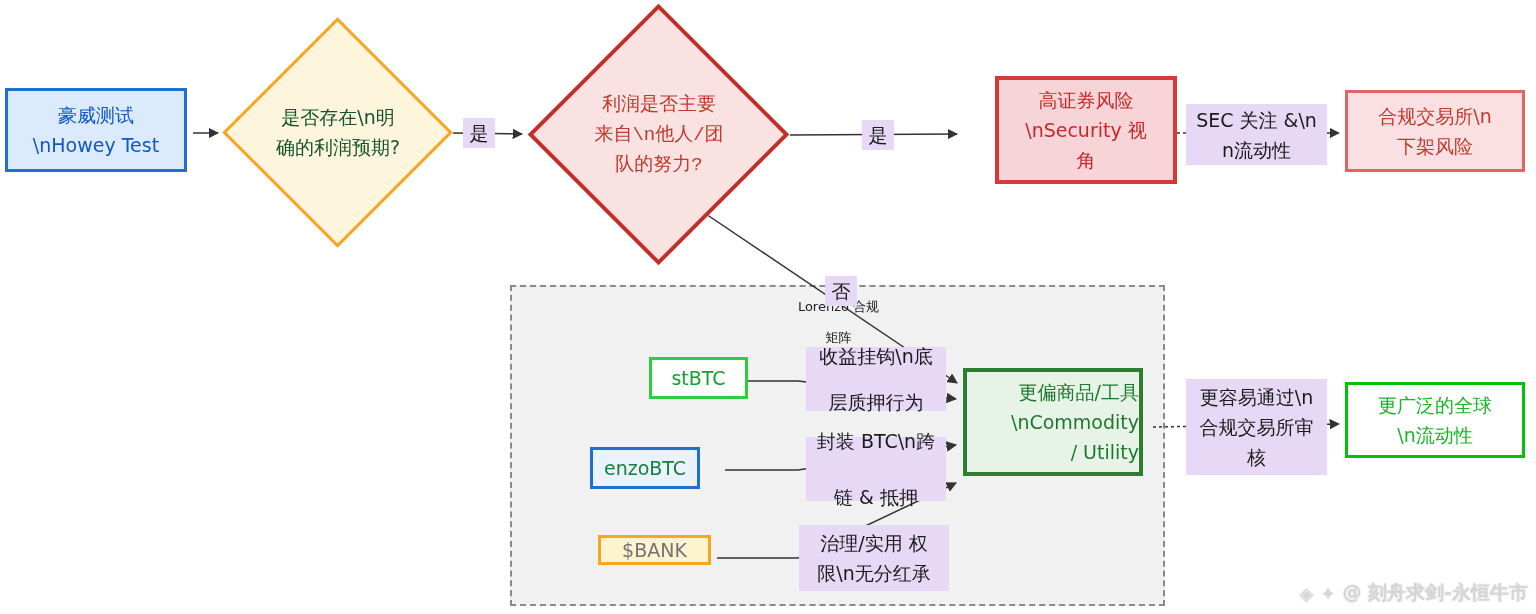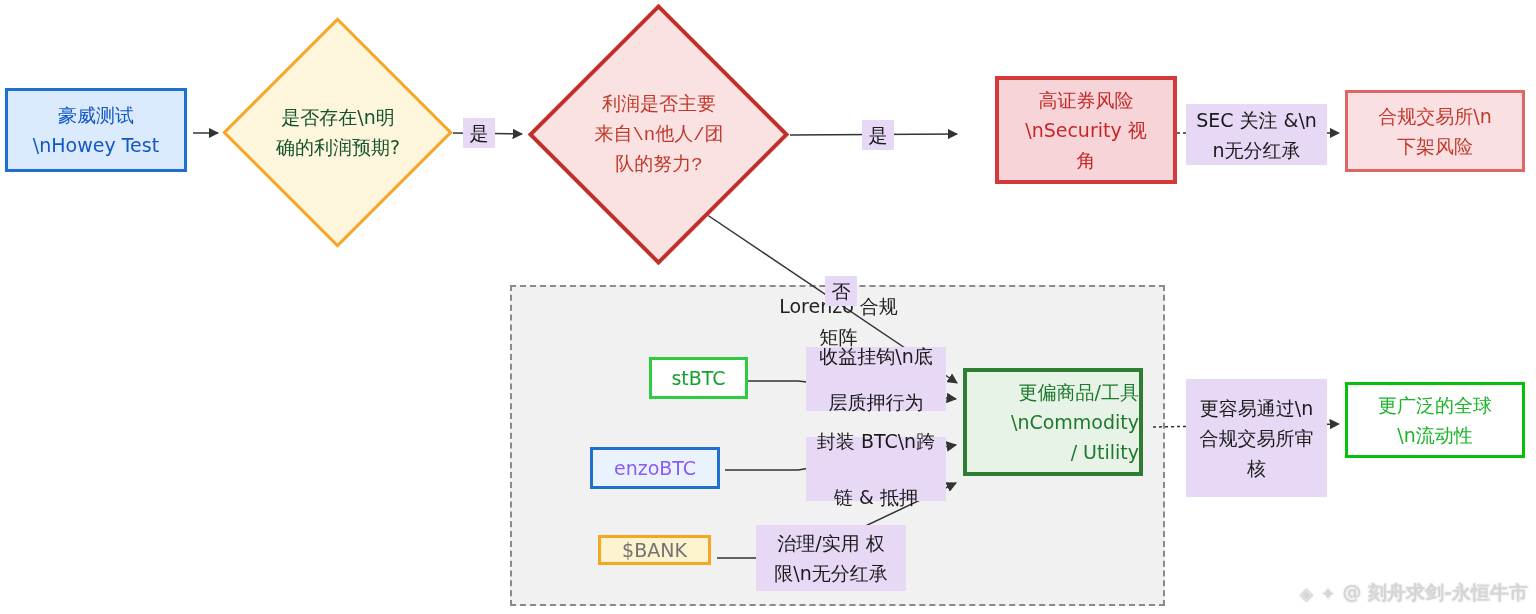--- a/index.html
+++ b/index.html
@@ -10,21 +10,21 @@
     font-family:"DejaVu Sans","Liberation Sans",sans-serif;
     overflow:hidden;
   }
   #edges{position:absolute;left:0;top:0;z-index:1;}
   .subgraph{
     position:absolute;left:510px;top:285px;width:655px;height:321px;
     background:#f1f1f1;border:2px dashed #8a8a8a;z-index:0;box-sizing:border-box;
   }
   .subgraph-title{
     position:absolute;left:756px;top:291px;width:165px;z-index:2;
-    text-align:center;color:#222;font-size:19px;line-height:31px;
+    text-align:center;color:#222;font-size:13px;line-height:31px;
   }
   .node{
     position:absolute;z-index:3;box-sizing:border-box;
     display:flex;flex-direction:column;align-items:center;justify-content:center;
     text-align:center;font-size:19px;line-height:30px;
   }
   .diamond-shape{
     position:absolute;z-index:1;box-sizing:border-box;transform:rotate(45deg);
   }
   .diamond-text{
@@ -40,33 +40,33 @@
   }
   
   .n-howey{left:5px;top:88px;width:182px;height:84px;border:3px solid #1f6fce;background:#dbeafc;color:#1158c7;}
   .d-orange-shape{left:256px;top:51px;width:163px;height:163px;border:3px solid #f5a623;background:#fdf6dc;}
   .d-orange-text{left:248px;top:102px;width:180px;color:#14532d;}
   .d-red-shape{left:566px;top:42px;width:185px;height:185px;border:4px solid #c03028;background:#fbe2e2;}
   .d-red-text{left:559px;top:90px;width:200px;color:#c0392b;font-family:Liberation Mono, monospace;}
   .n-security{left:963px;top:76px;width:182px;height:108px;border:4px solid #d43a3a;background:#f7d4d8;color:#c62828;margin-left:32px;}
   .n-delist{left:1345px;top:90px;width:180px;height:82px;border:3px solid #e06666;background:#fbe0e3;color:#c0392b;}
   .n-stbtc{left:605px;top:357px;width:99px;height:42px;border:3px solid #2ecc40;background:#ffffff;color:#16a02c;margin-left:44px;}
-  .n-enzobtc{left:590px;top:447px;width:130px;height:42px;border:3px solid #1f6fce;background:#e9f2fd;color:#8b5cf6;}
+  .n-enzobtc{left:590px;top:447px;width:110px;height:42px;border:3px solid #1f6fce;background:#e9f2fd;color:#15803d;}
   .n-bank{left:598px;top:535px;width:113px;height:30px;border:3px solid #f5a623;background:#fdf3cf;color:#737373;}
   .n-commodity{left:963px;top:368px;width:180px;height:108px;border:4px solid #2f7d32;background:#e8f3e8;color:#1d7a2c;align-items:flex-end;}
   .n-liquidity{left:1345px;top:382px;width:180px;height:76px;border:3px solid #06c10a;background:#ffffff;color:#18b528;}
   
   .l-yes1{left:463px;top:118px;width:32px;height:30px;}
   .l-yes2{left:862px;top:120px;width:32px;height:30px;}
   .l-no{left:825px;top:276px;width:32px;height:30px;}
   .l-sec{left:1186px;top:104px;width:141px;height:61px;}
   .l-stbtc{left:806px;top:347px;width:140px;height:64px;gap:16px;}
   .l-enzo{left:806px;top:437px;width:140px;height:64px;gap:26px;}
-  .l-bank{left:756px;top:525px;width:150px;height:66px;}
-  .l-easier{left:1186px;top:379px;width:141px;height:118px;}
+  .l-bank{left:799px;top:525px;width:150px;height:66px;}
+  .l-easier{left:1186px;top:379px;width:141px;height:96px;}
   .watermark{
     position:absolute;right:8px;bottom:8px;z-index:5;
     display:flex;align-items:center;gap:7px;
     color:#d6d6d6;font-size:19px;font-weight:700;
     text-shadow:0 0 2px rgba(120,120,120,0.35);
   }
   .watermark .wicon{font-size:18px;}
 </style>
 </head>
 <body>
@@ -152,21 +152,21 @@
     <div>是</div>
   </div>
   <div class="edge-label l-yes2">
     <div>是</div>
   </div>
   <div class="edge-label l-no">
     <div>否</div>
   </div>
   <div class="edge-label l-sec">
     <div>SEC 关注 &amp;\n</div>
-    <div>n无分红承</div>
+    <div>n流动性</div>
   </div>
   <div class="edge-label l-stbtc">
     <div>收益挂钩\n底</div>
     <div>层质押行为</div>
   </div>
   <div class="edge-label l-enzo">
     <div>封装 BTC\n跨</div>
     <div>链 &amp; 抵押</div>
   </div>
   <div class="edge-label l-bank">

